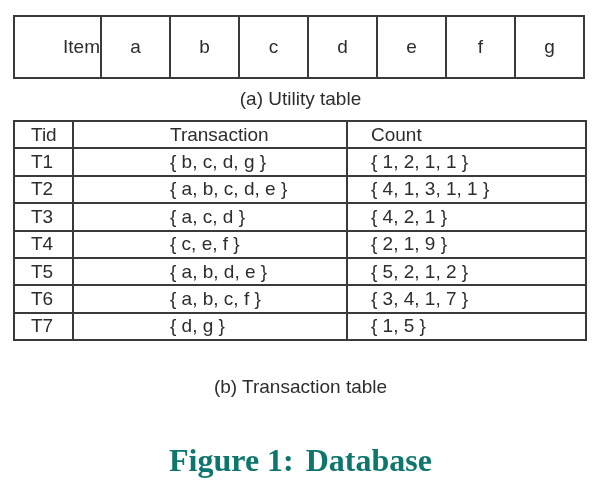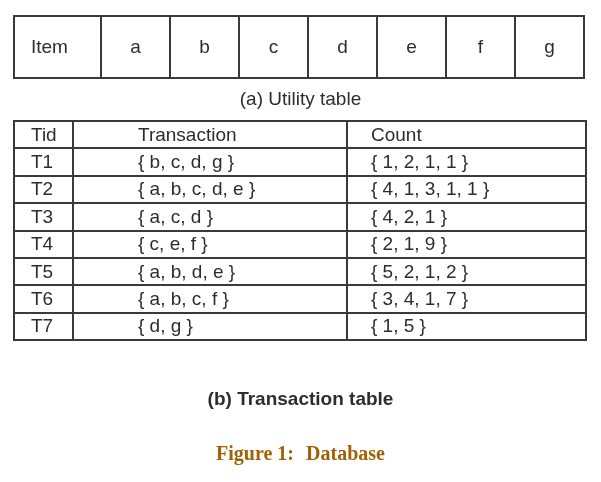--- a/index.html
+++ b/index.html
@@ -24,48 +24,48 @@
     border: 2px solid #3a3a3a;
     font-size: 19px;
     color: #2d2d2d;
     vertical-align: middle;
     overflow: hidden;
     white-space: nowrap;
   }
   
   #utility-table { left: 13px; top: 15px; width: 572px; height: 64px; }
   #utility-table td { text-align: center; }
-  #utility-table td.row-label { text-align: left; padding-left: 16px; }
+  #utility-table td.row-label { text-align: right; padding-left: 16px; }
   #utility-table col.u-label { width: 87px; }
   
   #transaction-table { left: 13px; top: 120px; width: 572px; height: 221px; }
   #transaction-table col.c-tid   { width: 59px; }
   #transaction-table col.c-trans { width: 274px; }
   #transaction-table col.c-count { width: 239px; }
   #transaction-table td.t-tid   { padding-left: 16px; }
-  #transaction-table td.t-trans { padding-left: 64px; }
+  #transaction-table td.t-trans { padding-left: 96px; }
   #transaction-table td.t-count { padding-left: 23px; }
   
   .subcaption {
     position: absolute;
     left: 0; width: 601px;
     text-align: center;
     font-size: 19px;
     color: #2d2d2d;
   }
   #caption-a { top: 88px; }
-  #caption-b { top: 388px; font-weight: bold; }
+  #caption-b { top: 376px; }
   #figure-caption {
     position: absolute;
     left: 0; top: 442px; width: 601px;
     text-align: center;
     font-family: "Liberation Serif", "DejaVu Serif", serif;
     font-weight: bold;
-    font-size: 20px;
-    color: #a16207;
+    font-size: 32px;
+    color: #0f766e;
   }
   #figure-caption .fig-title { margin-left: 12px; }
 </style>
 </head>
 <body>
 
 <div id="screen">
 
   <table id="utility-table">
     <colgroup>

